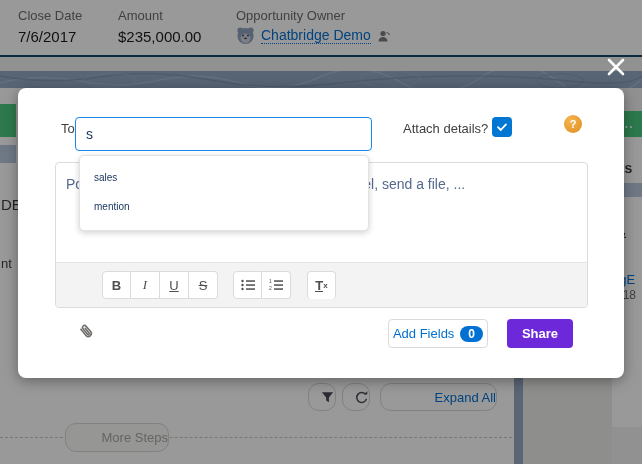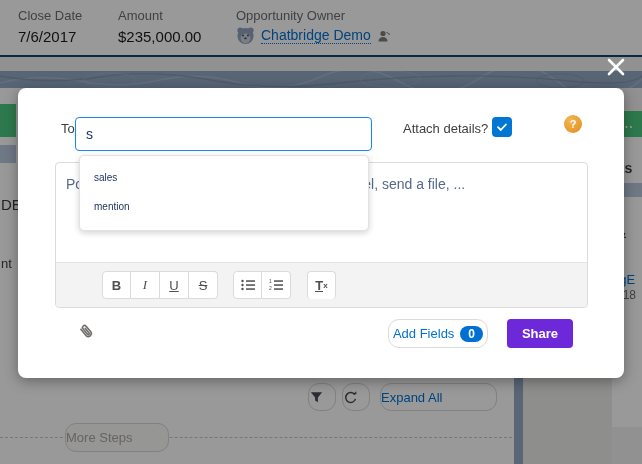--- a/index.html
+++ b/index.html
@@ -21,21 +21,21 @@
   .right-zone { position:absolute; left:612px; top:88px; width:30px; height:376px; background:#f3f2f2; }
   .right-card { position:absolute; left:0; top:49px; width:30px; height:290px; background:#fff; }
   .green-bar { background:#4bca81; position:absolute; }
   .blue-band { background:#b9c9de; position:absolute; }
   .frag { position:absolute; color:#3e3e3c; font-size:14px; white-space:nowrap; }
   .v-strip { position:absolute; left:514px; top:290px; width:9px; height:86px; background:#97a9c4; }
   .lower-right { position:absolute; left:523px; top:290px; width:119px; height:86px; background:#ededec; }
   .dots { color:#fff; font-size:12px; font-weight:bold; letter-spacing:1px; }
 
   .bg-btn { position:absolute; background:#fff; border:1px solid #d9d7d5; border-radius:11px;
-            display:flex; align-items:center; justify-content:flex-start; font-size:13px; color:#0070d2; }
+            display:flex; align-items:center; justify-content:flex-end; font-size:13px; color:#0070d2; }
   .dashed-line { position:absolute; left:0; top:349px; width:512px; border-top:1px dashed #c9c7c5; }
   .more-steps { left:65px; top:335px; width:104px; height:29px; color:#aba8a5; background:#fbfaf9; }
 
   
   .overlay { position:absolute; inset:0; background:rgba(0,0,0,0.40); z-index:5; }
 
   
   .close-x { position:absolute; left:602px; top:53px; width:28px; height:28px; z-index:10; cursor:pointer;
              display:flex; align-items:center; justify-content:center; }
   .modal { position:absolute; left:18px; top:88px; width:606px; height:290px; background:#fff;
@@ -70,21 +70,21 @@
   .tb-tx { font-weight:bold; border-bottom:0; }
   .tb-tx .t { border-bottom:1.5px solid #514f4d; line-height:11px; display:inline-block; }
   .tb-tx .x { font-size:8px; vertical-align:sub; }
 
   .dropdown { position:absolute; left:61px; top:67px; width:290px; height:76px; background:#fff;
               border:1px solid #e3e2e0; border-radius:5px; box-shadow:0 2px 6px rgba(0,0,0,0.18); padding-top:7px; }
   .dd-item { height:29px; line-height:29px; padding-left:14px; font-size:10px; color:#16325c; cursor:pointer; }
 
   .clip-btn { position:absolute; left:58px; top:233px; width:24px; height:24px; cursor:pointer; }
   .addfields-btn { position:absolute; left:370px; top:231px; width:100px; height:29px; background:#fff;
-                   border:1px solid #dddbda; border-radius:11px; display:flex; align-items:center;
+                   border:1px solid #dddbda; border-radius:4px; display:flex; align-items:center;
                    justify-content:center; gap:6px; font-size:13px; color:#0070d2; cursor:pointer; }
   .badge { background:#0070d2; color:#fff; border-radius:9px; font-size:12px; font-weight:bold;
            padding:1px 8px; }
   .share-btn { position:absolute; left:489px; top:231px; width:66px; height:29px; background:#6d28d9;
                border:none; border-radius:4px; color:#fff; font-size:13px; font-weight:bold; cursor:pointer; }
   svg { display:block; }
 </style>
 </head>
 <body>
 

